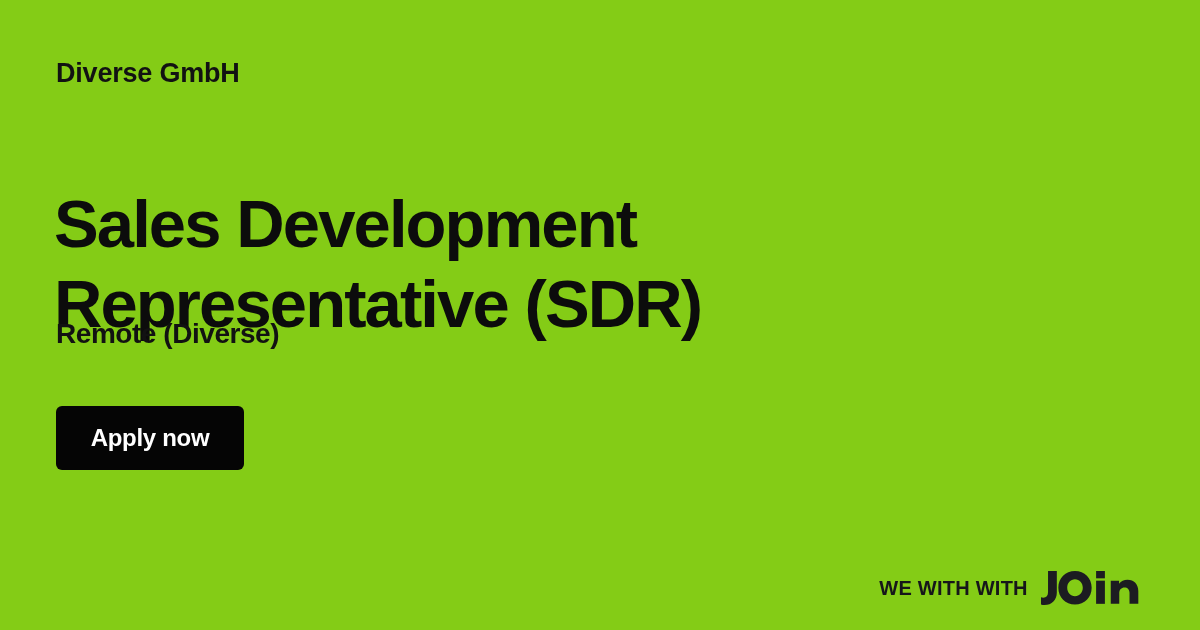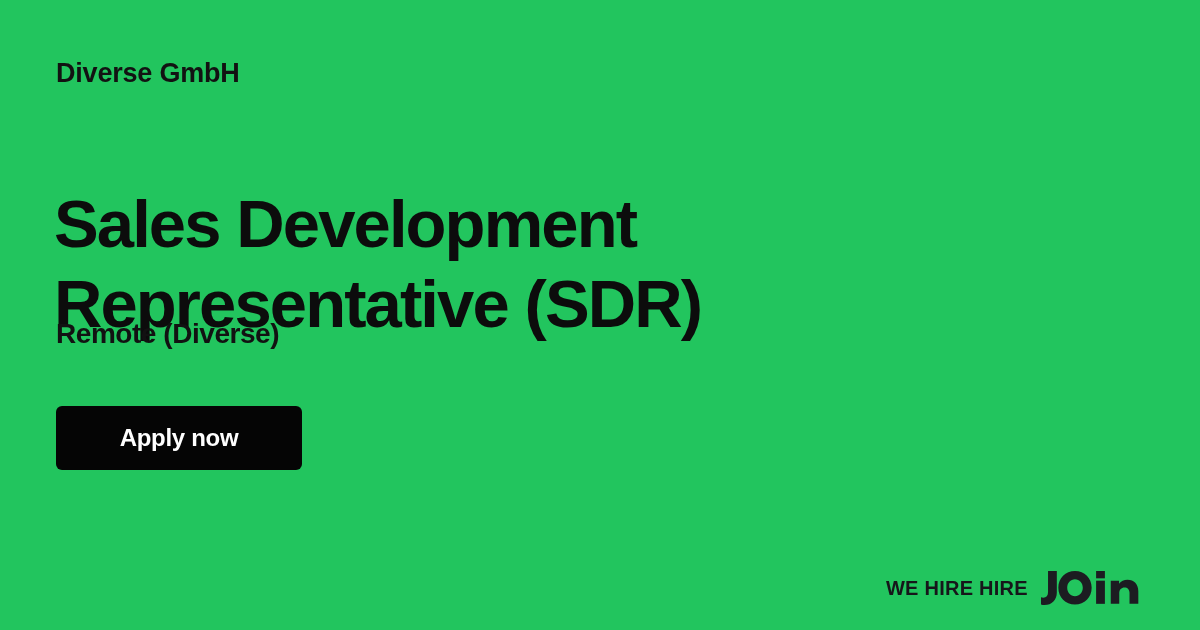--- a/index.html
+++ b/index.html
@@ -12,21 +12,21 @@
     background: #efefef;
     font-family: "Liberation Sans", sans-serif;
     -webkit-font-smoothing: antialiased;
     overflow: hidden;
   }
 
   #card {
     position: relative;
     width: 1200px;
     height: 630px;
-    background: #22c55e;
+    background: #84cc16;
     box-sizing: border-box;
     padding-left: 48px;
   }
 
   
   #company-name {
     position: absolute;
     left: 56px;
     top: 57px;
     font-size: 27px;
@@ -61,21 +61,21 @@
     color: #121212;
     line-height: 34px;
     white-space: nowrap;
   }
 
   
   #apply-button {
     position: absolute;
     left: 56px;
     top: 406px;
-    width: 246px;
+    width: 188px;
     height: 64px;
     background: #050505;
     border: none;
     border-radius: 6px;
     padding: 0;
     margin: 0;
     cursor: pointer;
     display: flex;
     align-items: center;
     justify-content: center;
@@ -121,21 +121,21 @@
 
   <h1 id="job-title">Sales Development Representative (SDR)</h1>
 
   <div id="job-location">Remote (Diverse)</div>
 
   <button id="apply-button">
     <span id="apply-button-label">Apply now</span>
   </button>
 
   <div id="footer-branding">
-    <span id="hire-with-text">WE HIRE HIRE</span>
+    <span id="hire-with-text">WE WITH WITH</span>
 
     <svg id="join-logo" viewBox="0 0 176 58" xmlns="http://www.w3.org/2000/svg" role="img" aria-label="JOIN">
 
       <path fill="#1C1C21" d="M12 0 h15 v36.5 c0 12.6 -8.4 21.5 -21.2 21.5 C3.6 58 1.6 57.7 0 57.1 V44.9
                c1.2 0.4 2.5 0.6 3.8 0.6 c5.4 0 8.2 -3.2 8.2 -9.2 Z"></path>
 
       <path fill="#1C1C21" d="M58 0 c16.3 0 28.4 12.3 28.4 28.6 C86.4 44.9 74.3 57.2 58 57.2
                C41.7 57.2 29.6 44.9 29.6 28.6 C29.6 12.3 41.7 0 58 0 Z
                M58 14.2 c-7.6 0 -13.3 6.1 -13.3 14.4 c0 8.3 5.7 14.4 13.3 14.4
                c7.6 0 13.3 -6.1 13.3 -14.4 c0 -8.3 -5.7 -14.4 -13.3 -14.4 Z"></path>

